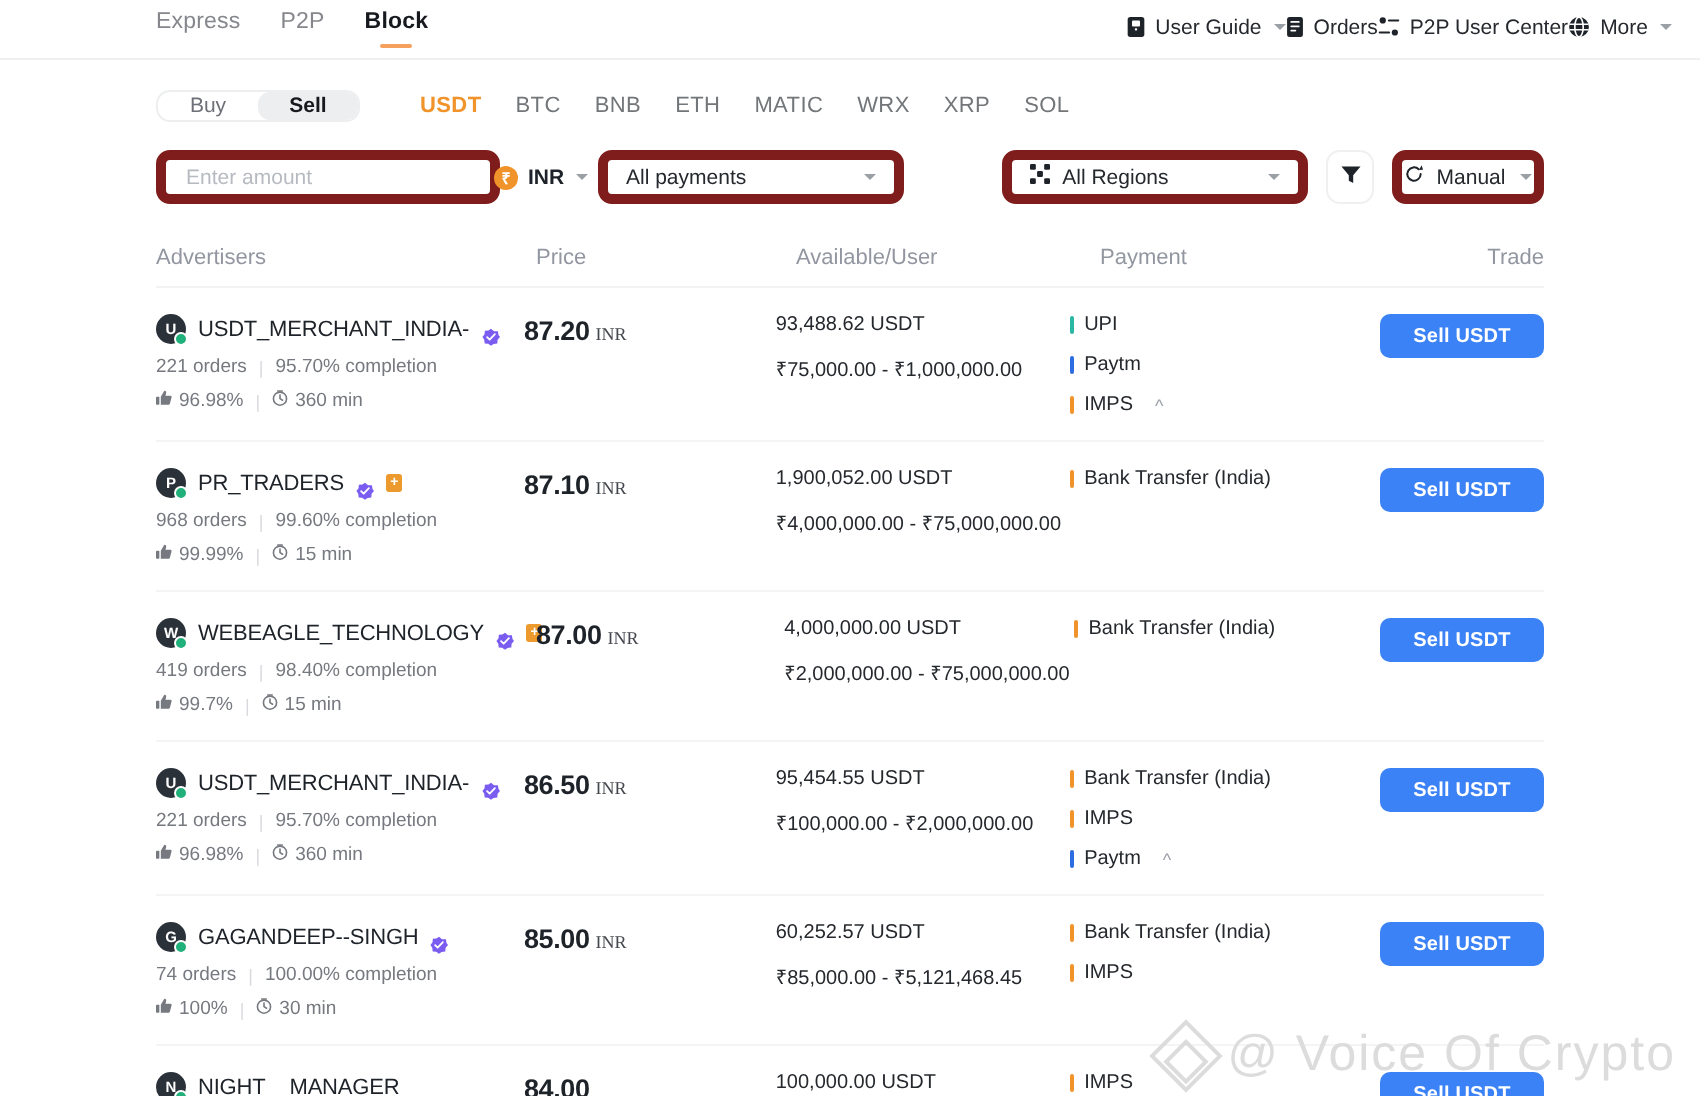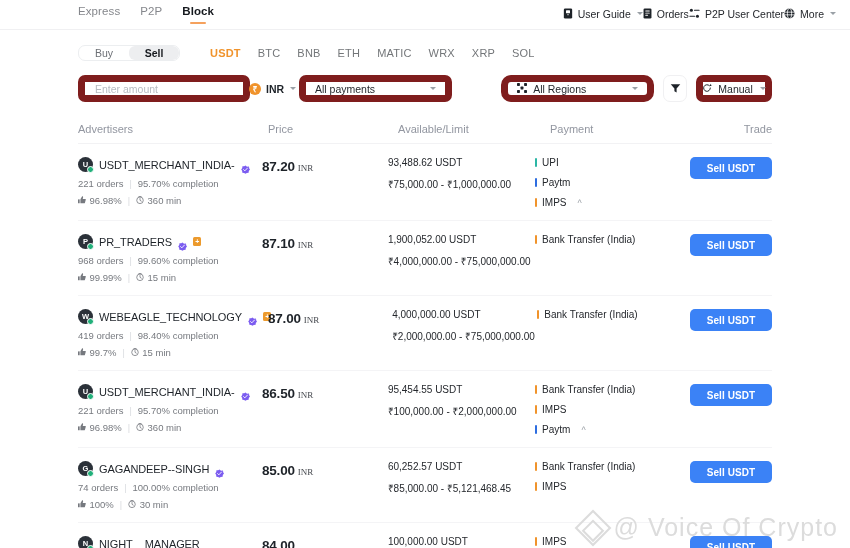--- a/index.html
+++ b/index.html
@@ -102,21 +102,21 @@
   .coin-tab.active { color: #f0932b; font-weight: bold; }
 
   
   .row-filters {
     display: flex; align-items: center;
     margin-top: 14px;
     gap: 9px;
   }
   .fld {
     height: 27px;
-    border: 7px solid #7f1d1d;
+    border: 5px solid #7f1d1d;
     border-radius: 7px;
     background: #fff;
     display: flex; align-items: center;
     padding: 0 9px;
     font-size: 10.5px;
   }
   .fld-amount { width: 172px; padding: 0; }
   .fld-amount input {
     border: none; outline: none;
     flex: 1;
@@ -138,21 +138,21 @@
     width: 12px; height: 12px; border-radius: 50%;
     background: #f0932b;
     color: #fff;
     font-size: 8px;
     display: flex; align-items: center; justify-content: center;
     font-weight: bold;
   }
   .cur-name { font-size: 10.5px; font-weight: bold; color: #1e2329; }
 
   .fld-sel { width: 172px; justify-content: space-between; cursor: pointer; margin-left: 40px; }
-  .fld-sel.wide { width: 172px; border-radius: 10px; }
+  .fld-sel.wide { width: 172px; }
   .fld-sel .lbl { font-size: 10.5px; color: #25282d; display:flex; align-items:center; gap:6px;}
   .fld-icon-btn {
     width: 27px; height: 27px;
     border: 1px solid #f0f0f2;
     border-radius: 7px;
     display: flex; align-items: center; justify-content: center;
     cursor: pointer;
     background: #fff;
   }
   .manual-box {
@@ -440,21 +440,21 @@
       </span>
       <span class="lbl">Manual</span>
       <span class="caret"></span>
     </div>
 
   </div>
 
   <div class="tbl-head">
     <div class="c-adv">Advertisers</div>
     <div class="c-price">Price</div>
-    <div class="c-avail">Available/Limit</div>
+    <div class="c-avail">Available/User</div>
     <div class="c-pay">Payment</div>
     <div class="c-trade">Trade</div>
   </div>
 
   <div id="table-body">
       <div class="tbl-row">
         <div class="c-adv">
           <div class="adv-line1">
             <div class="avatar">U</div>
             <span class="adv-name">USDT_MERCHANT_INDIA-</span>

